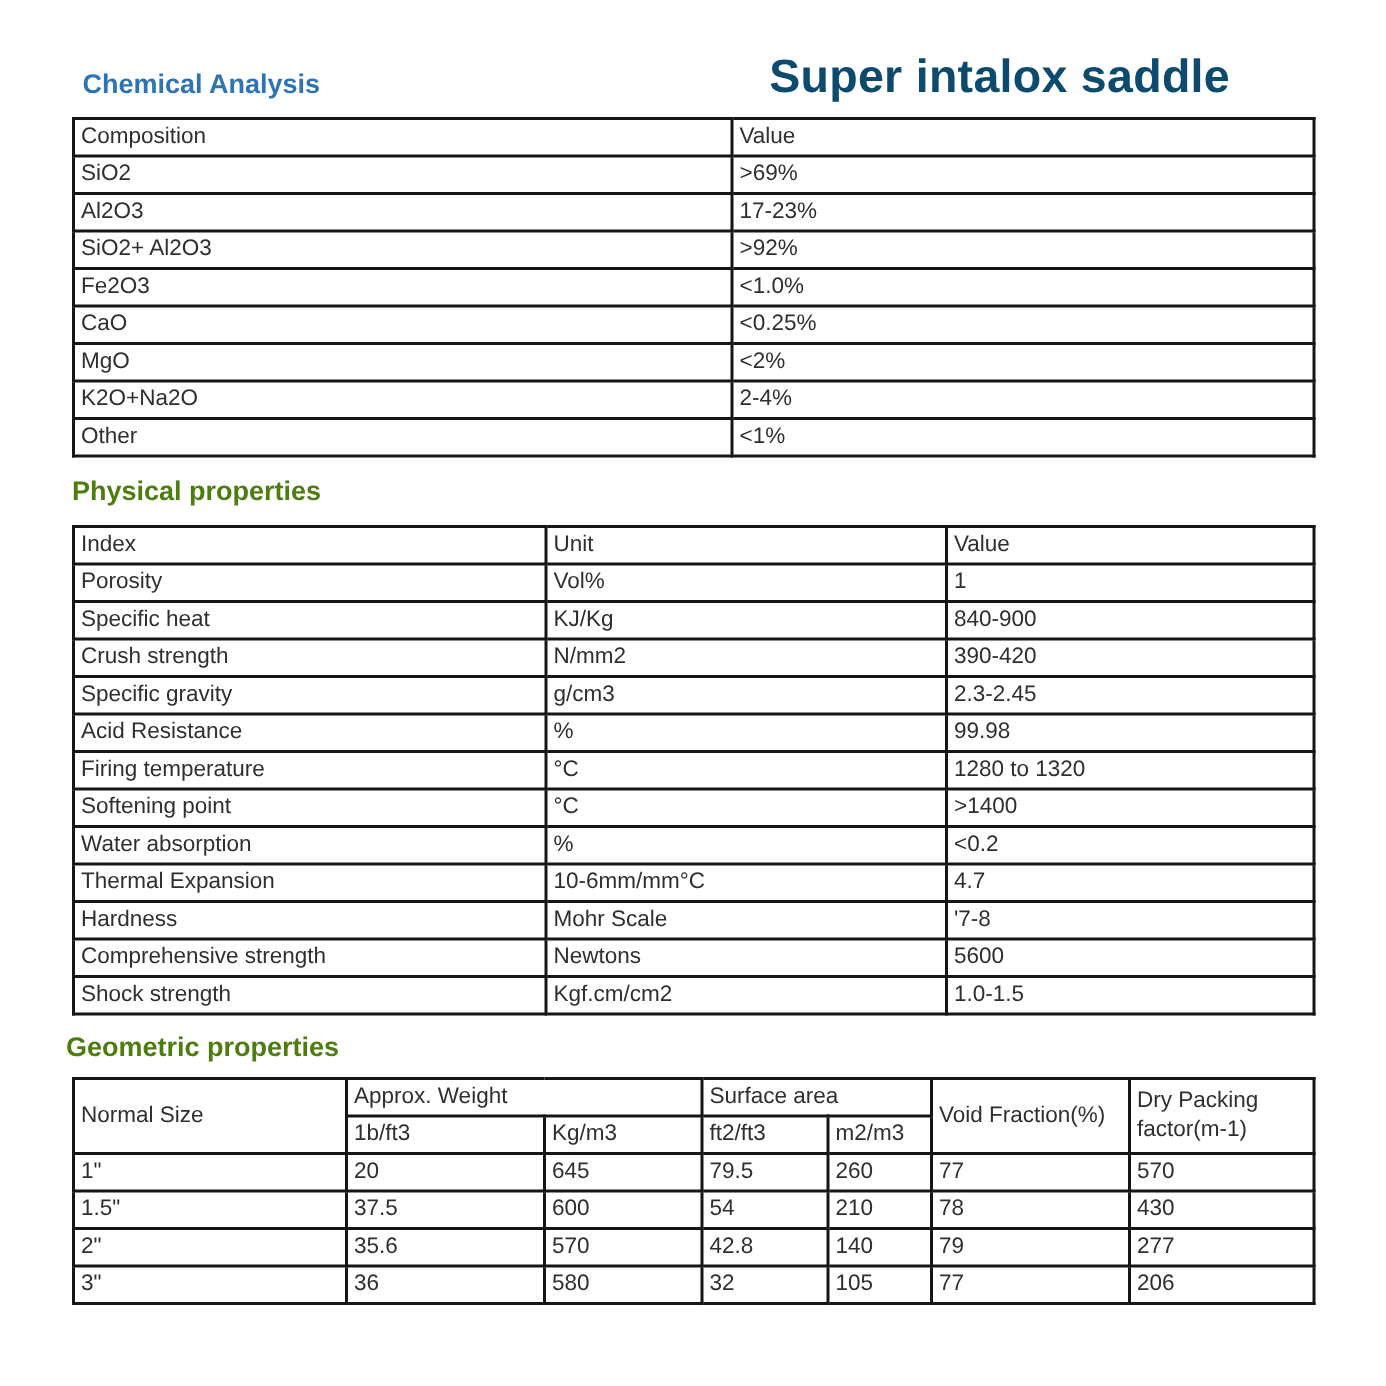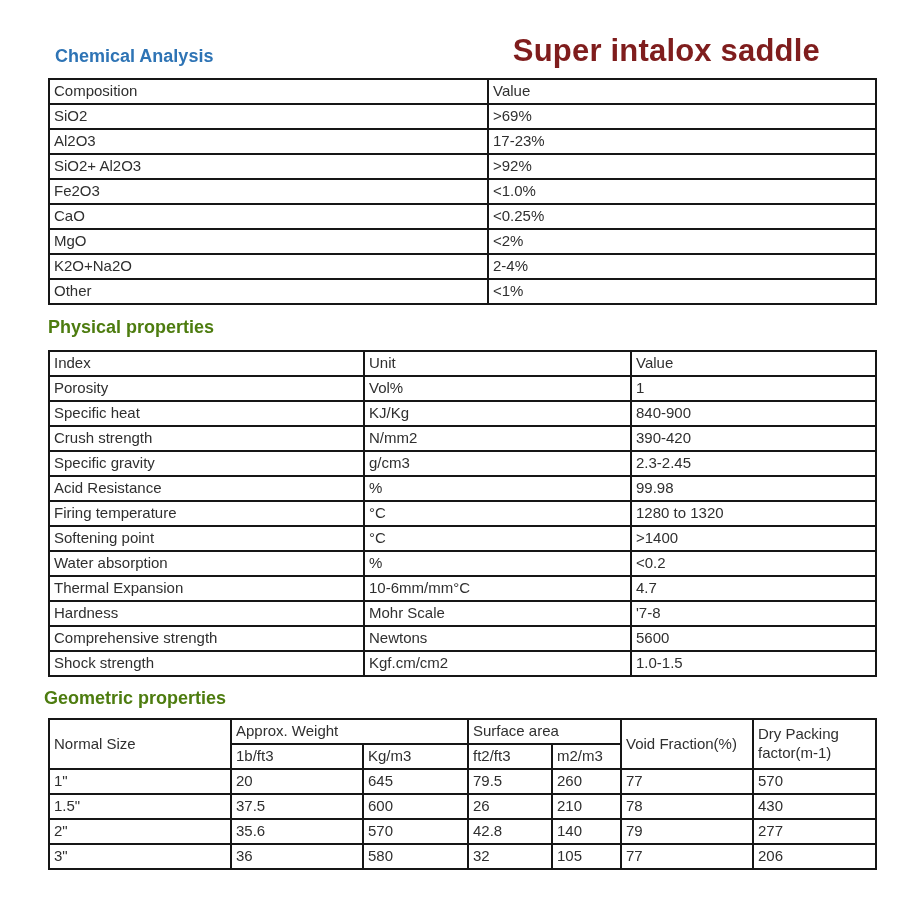--- a/index.html
+++ b/index.html
@@ -26,21 +26,21 @@
   .section-label {
     font-size: 18px;
     font-weight: bold;
     color: #2E74B5;
     padding-left: 7px;
     margin-bottom: 1px;
   }
   .doc-title {
     font-size: 31px;
     font-weight: bold;
-    color: #7f1d1d;
+    color: #0c4a6e;
     line-height: 1.1;
     letter-spacing: 0.2px;
   }
   .section-heading {
     font-size: 18px;
     font-weight: bold;
     color: #4d7c0f;
   }
   .heading-physical { margin: 12px 0 12px 0; }
   .heading-geometric { margin: 11px 0 9px 0; margin-left: -4px; }
@@ -228,21 +228,21 @@
       <td>645</td>
       <td>79.5</td>
       <td>260</td>
       <td>77</td>
       <td>570</td>
     </tr>
     <tr>
       <td>1.5"</td>
       <td>37.5</td>
       <td>600</td>
-      <td>26</td>
+      <td>54</td>
       <td>210</td>
       <td>78</td>
       <td>430</td>
     </tr>
     <tr>
       <td>2"</td>
       <td>35.6</td>
       <td>570</td>
       <td>42.8</td>
       <td>140</td>

